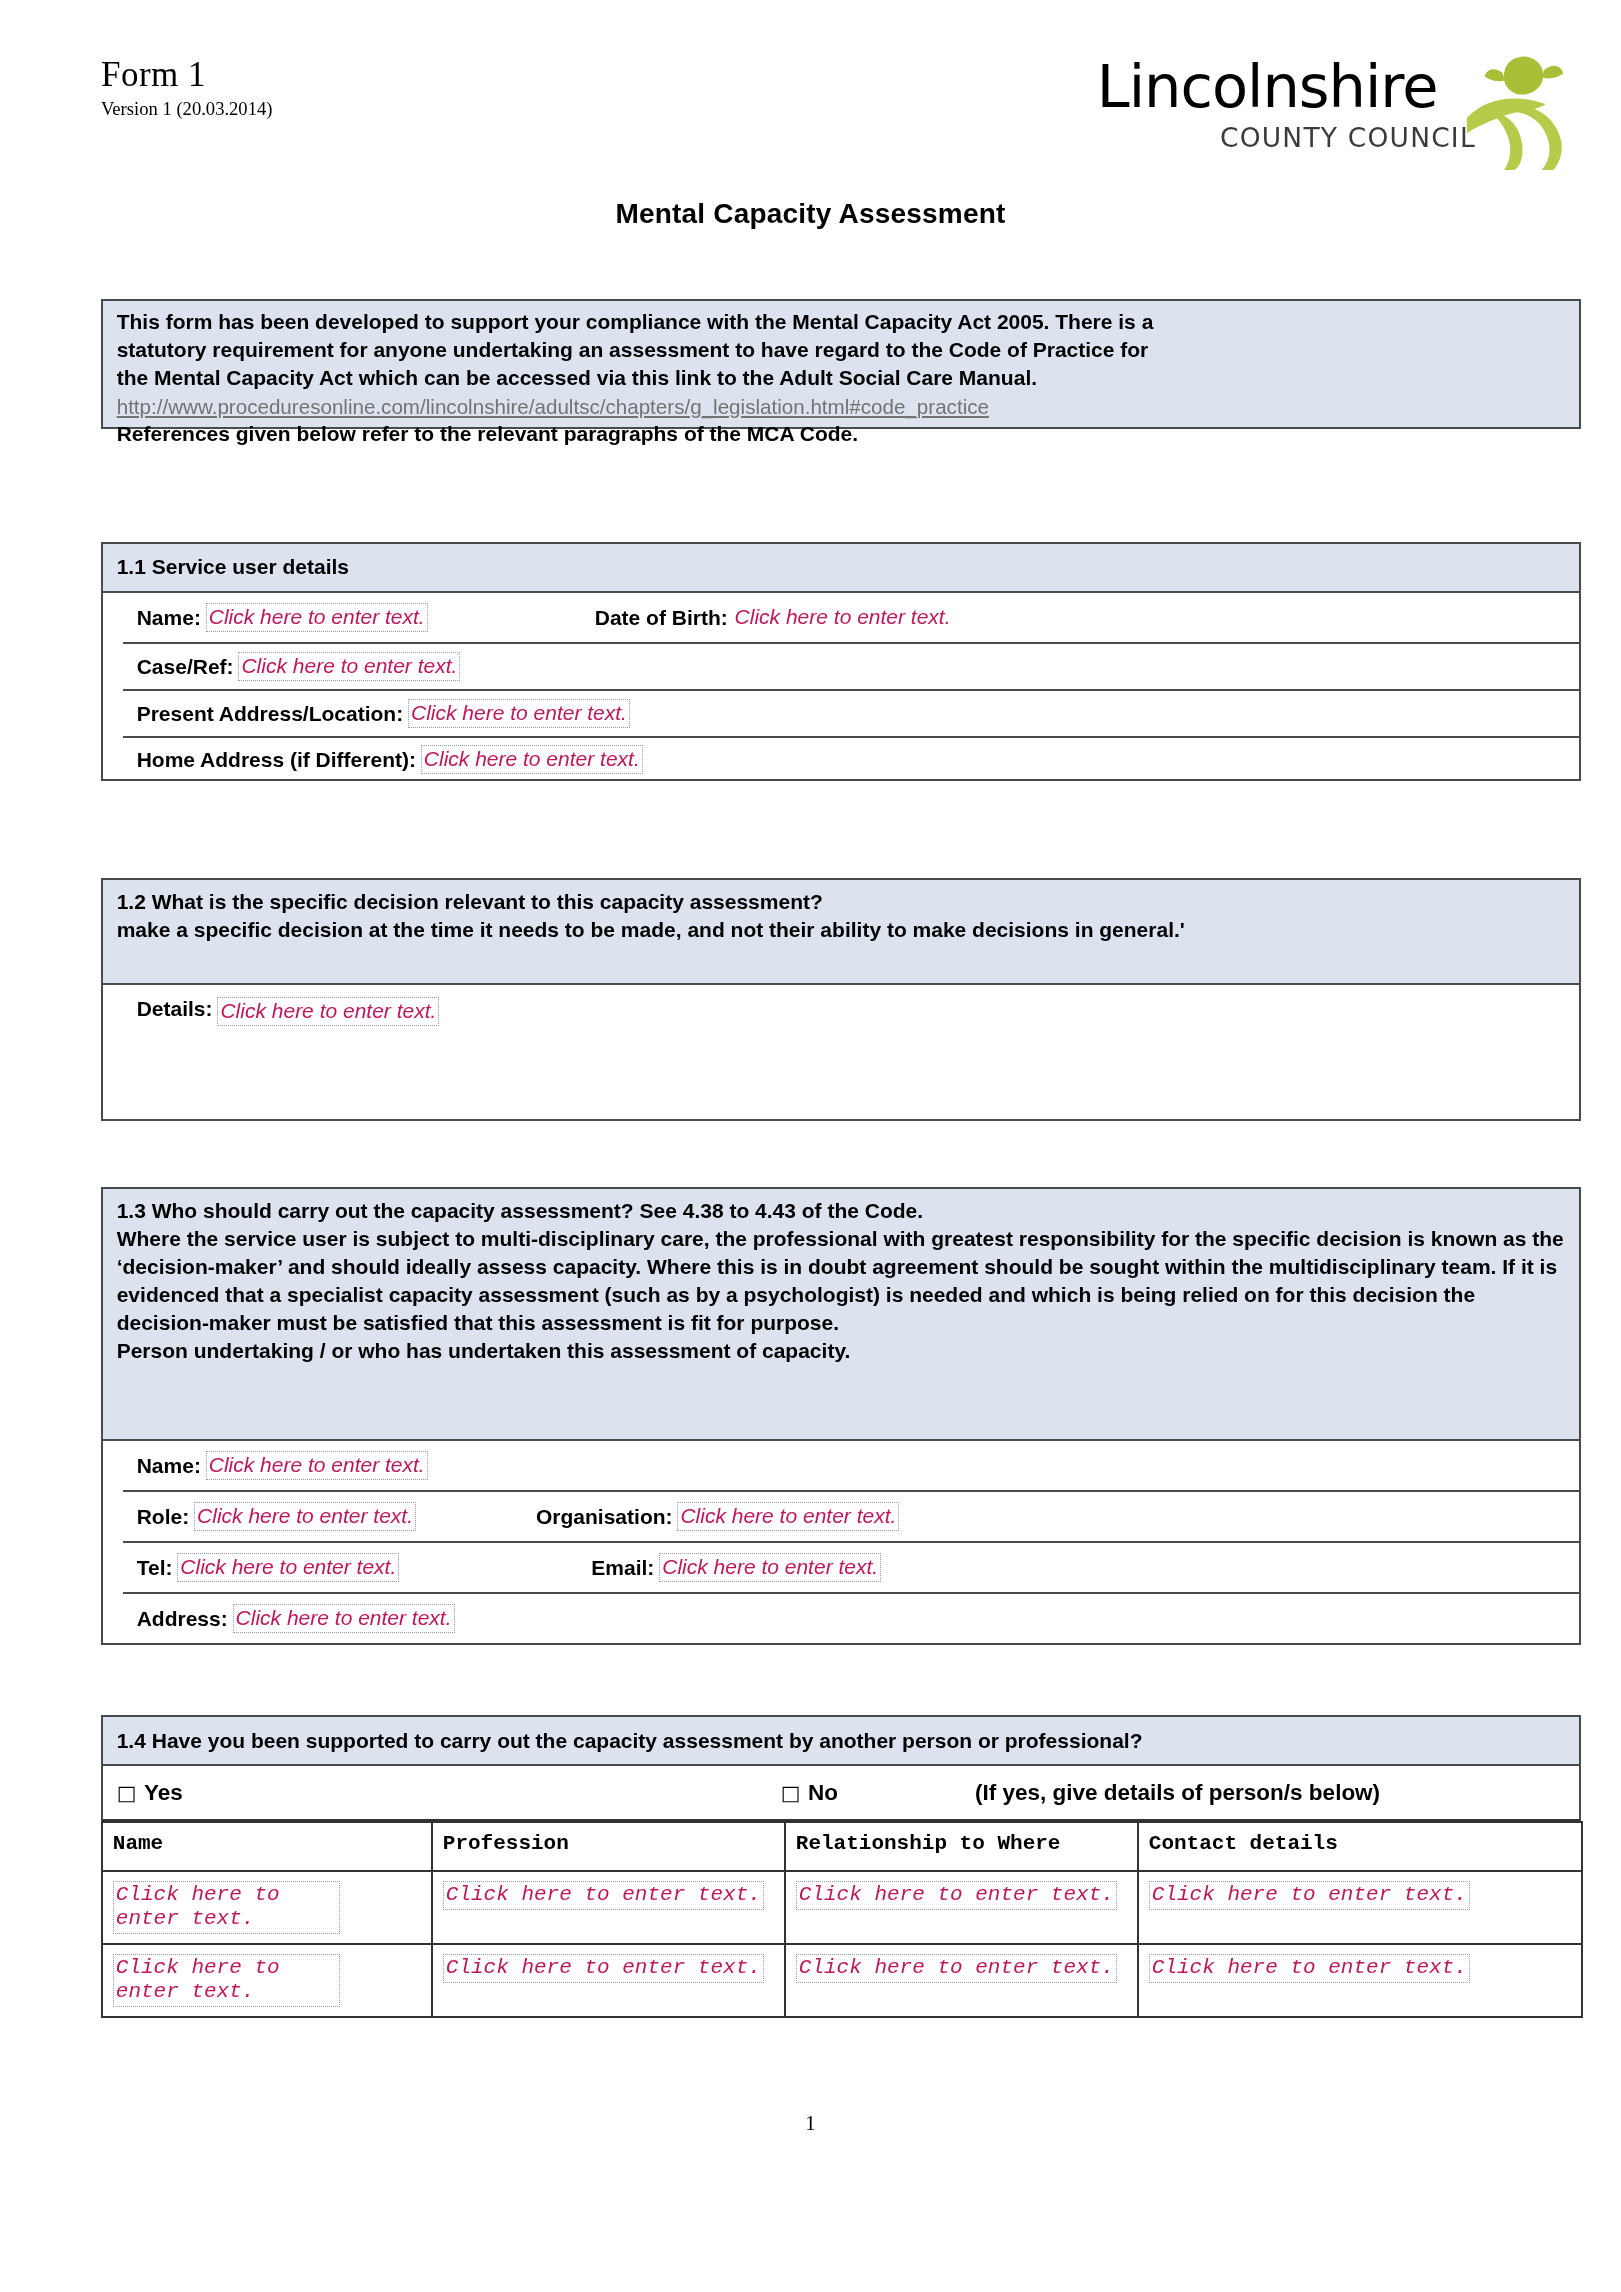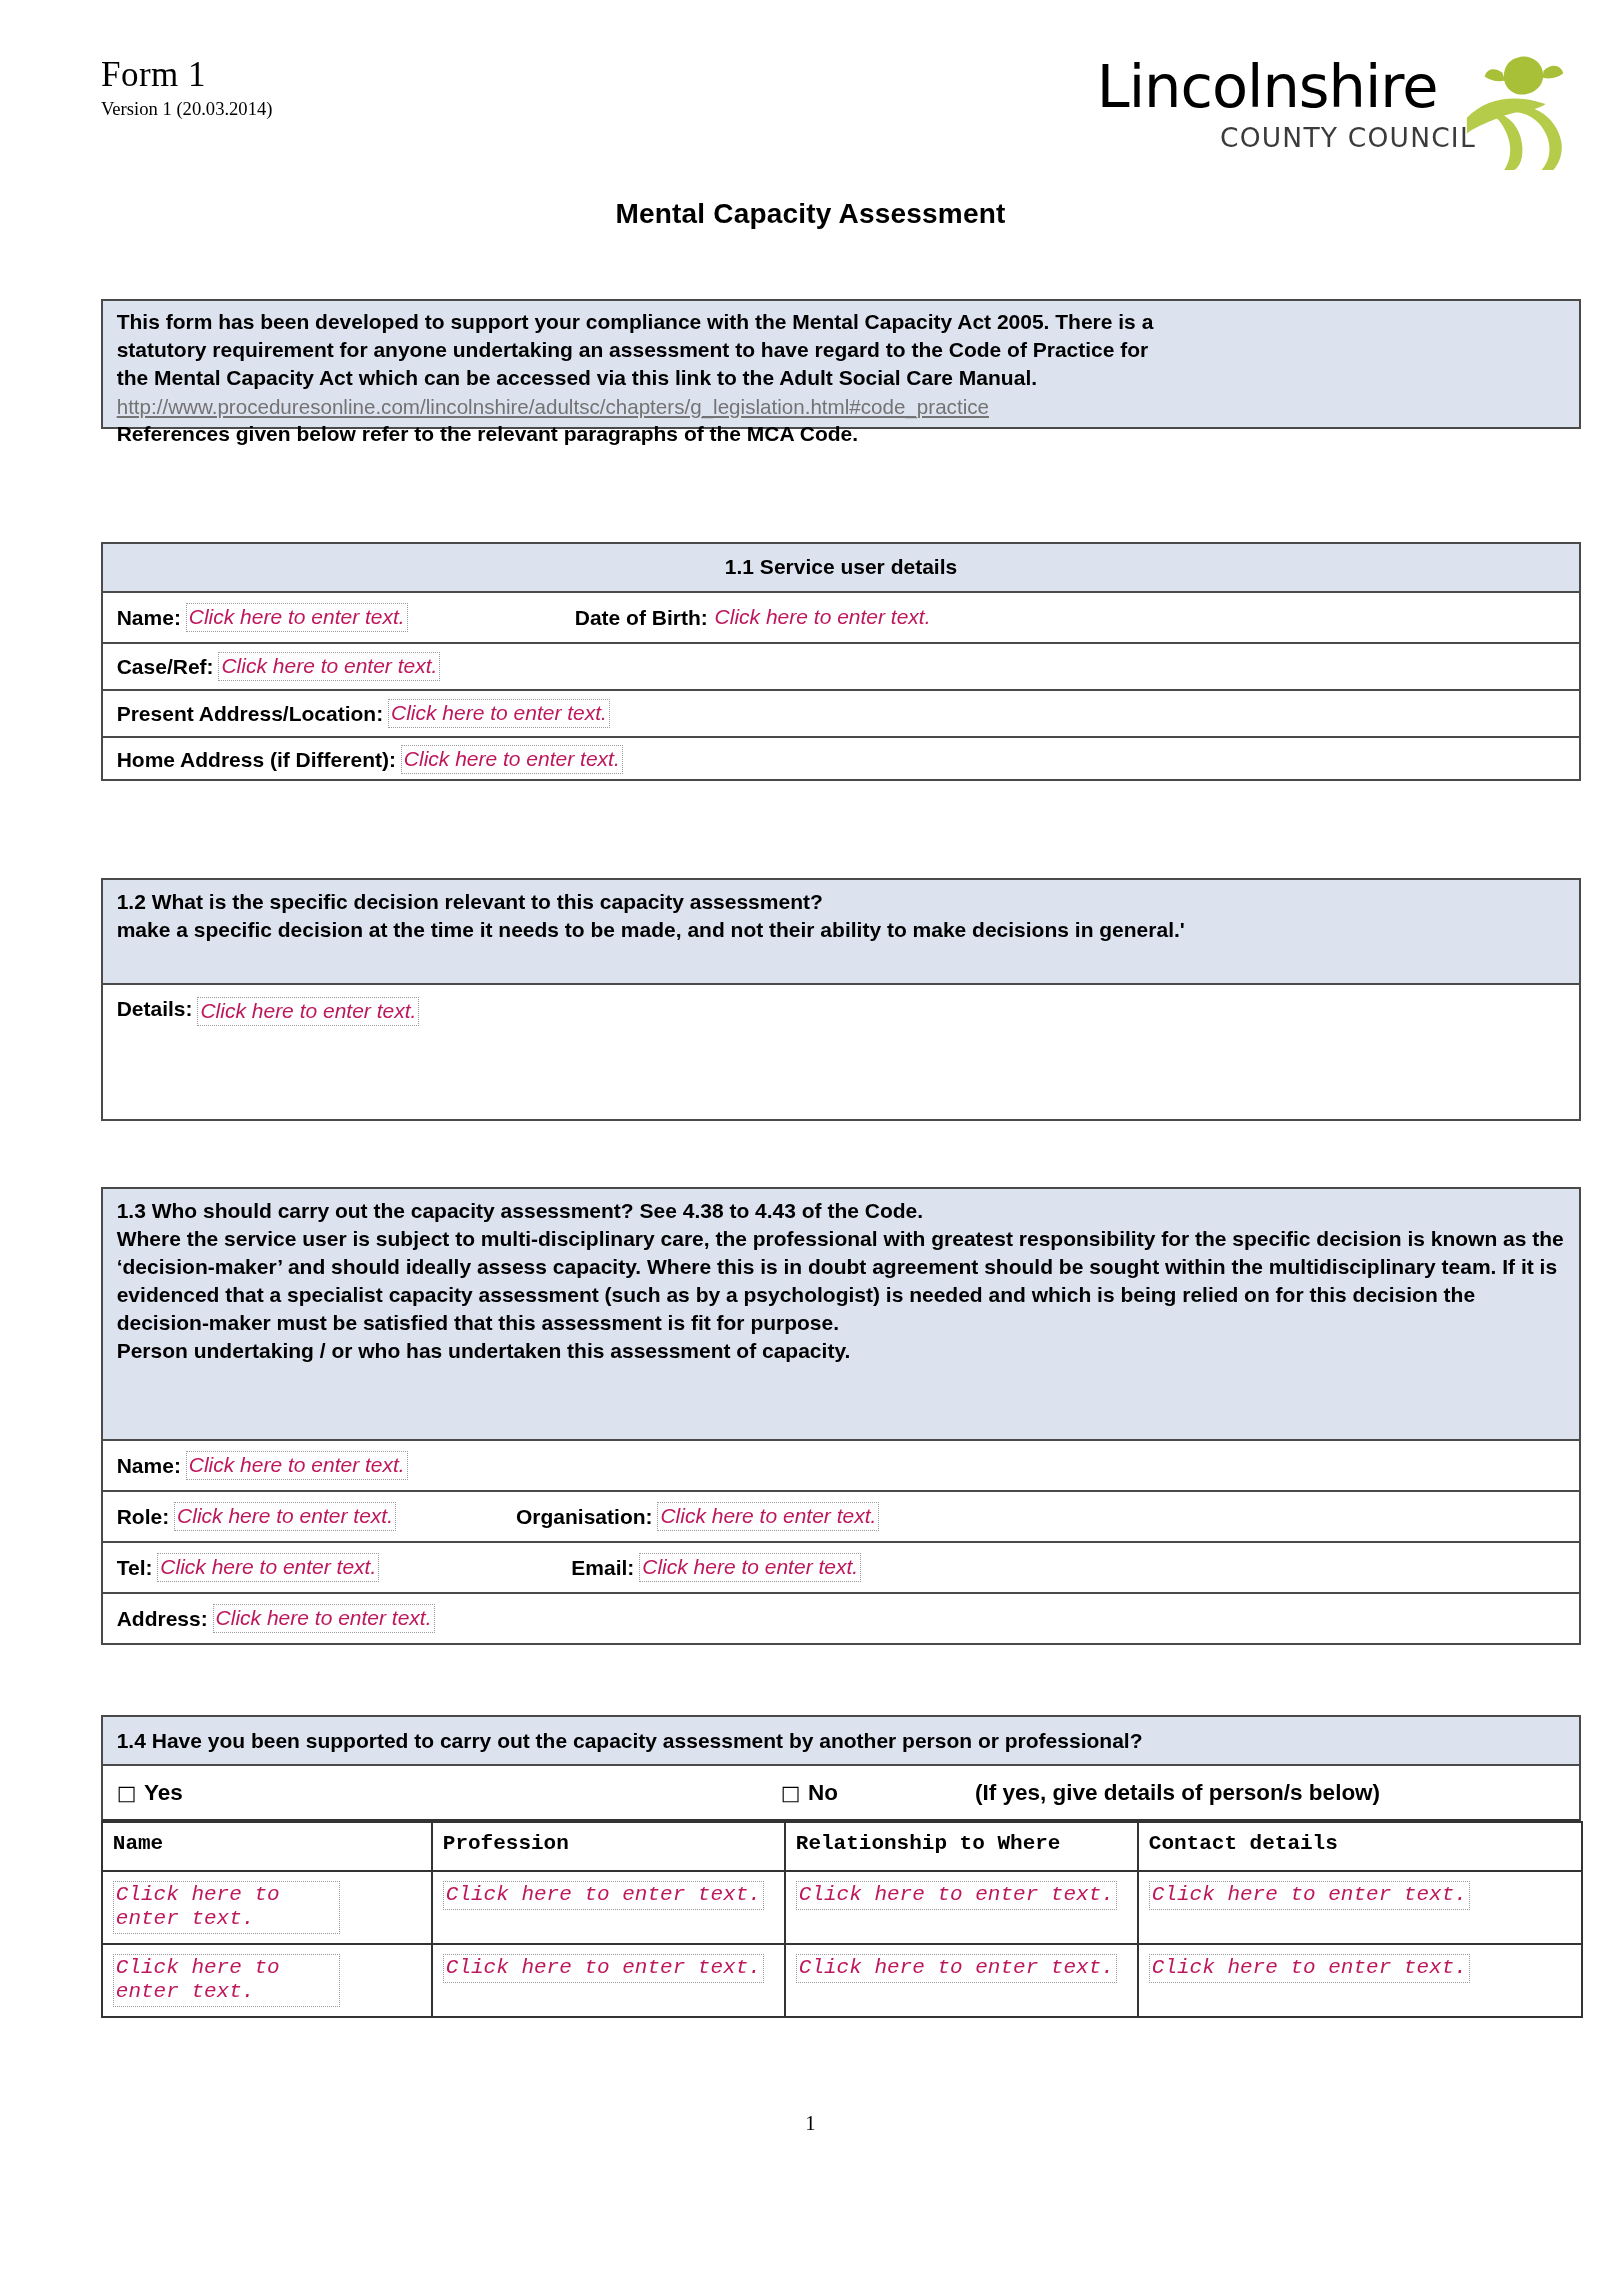--- a/index.html
+++ b/index.html
@@ -119,20 +119,21 @@
     line-height: 1.34;
   }
 
   .fieldrow {
     box-sizing: border-box;
     padding: 7.8px 13.7px 7.8px 13.7px;
     font-size: 21px;
     font-weight: bold;
     display: flex;
     align-items: center;
+    margin-left: 20px;
   }
   .label { font-weight: bold; white-space: nowrap; }
 
   .ph {
     display: inline-block;
     font-style: italic;
     font-weight: normal;
     color: #be185d;
     border: 1px dotted #9a9a9a;
     padding: 1px 2px 2px 2px;
@@ -238,21 +239,21 @@
       <div>This form has been developed to support your compliance with the Mental Capacity Act 2005. There is a</div>
       <div>statutory requirement for anyone undertaking an assessment to have regard to the Code of Practice for</div>
       <div>the Mental Capacity Act which can be accessed via this link to the Adult Social Care Manual.</div>
       <div class="link">http://www.proceduresonline.com/lincolnshire/adultsc/chapters/g_legislation.html#code_practice</div>
       <div>References given below refer to the relevant paragraphs of the MCA Code.</div>
     </div>
   </div>
 
   <div class="block" style="top:542px; height:0; border:none;"></div>
 
-  <div class="block" style="top:542px; height:239px; background:#ffffff;text-align:center;">
+  <div class="block" style="top:542px; height:239px; background:#ffffff;">
     <div class="blue rowline pad" style="height:49px;">1.1 Service user details</div>
 
     <div class="rowline fieldrow" style="height:51px;">
       <span class="label">Name:</span>
       <span class="ph">Click here to enter text.</span>
       <span class="label" style="margin-left:167px;">Date of Birth:</span>
       <span class="ph noborder">Click here to enter text.</span>
     </div>
 
     <div class="rowline fieldrow" style="height:47px;">

